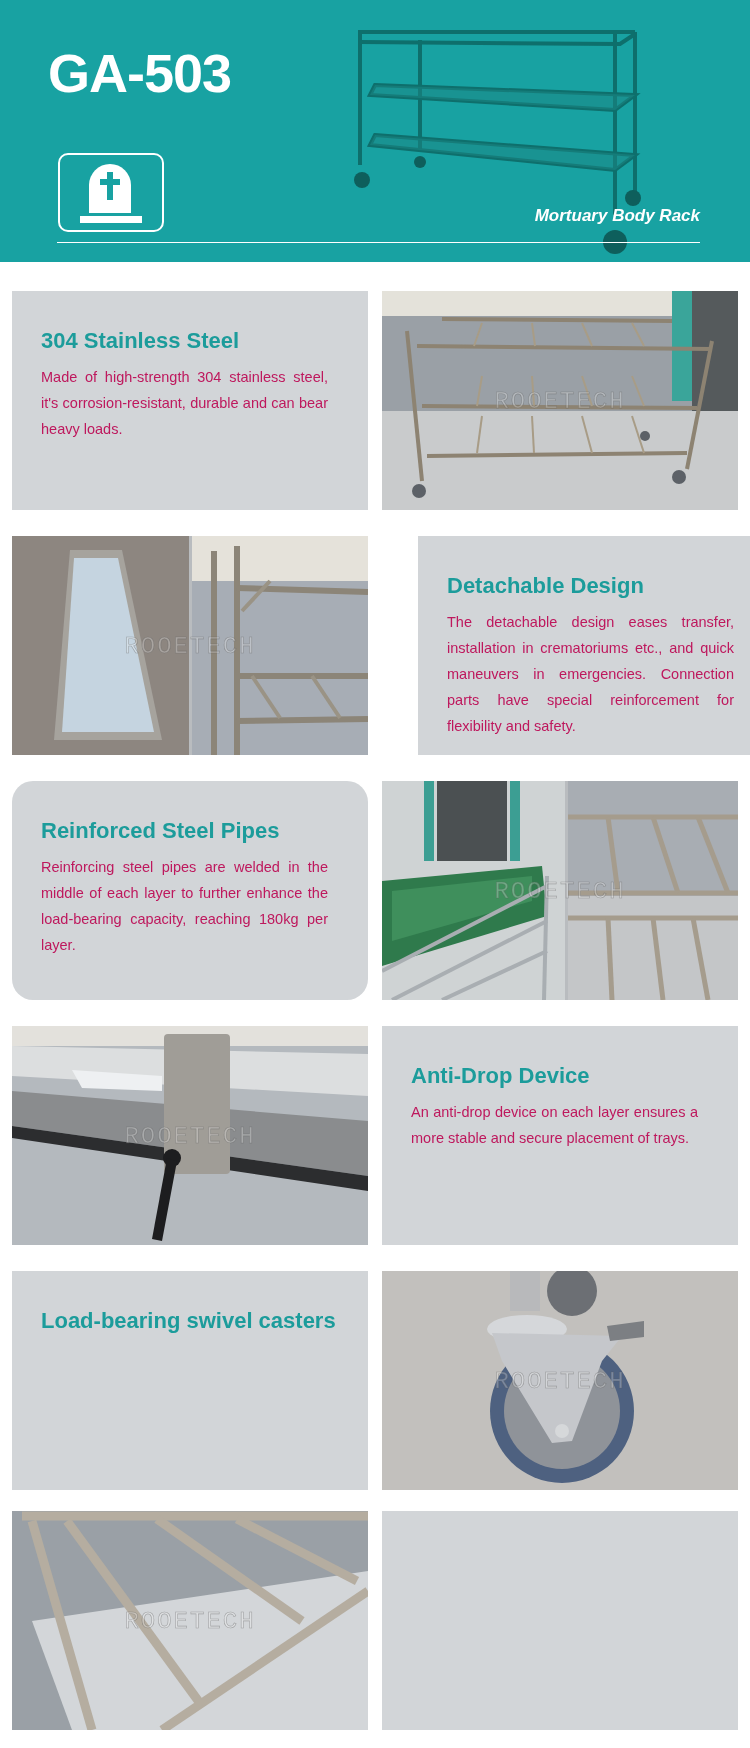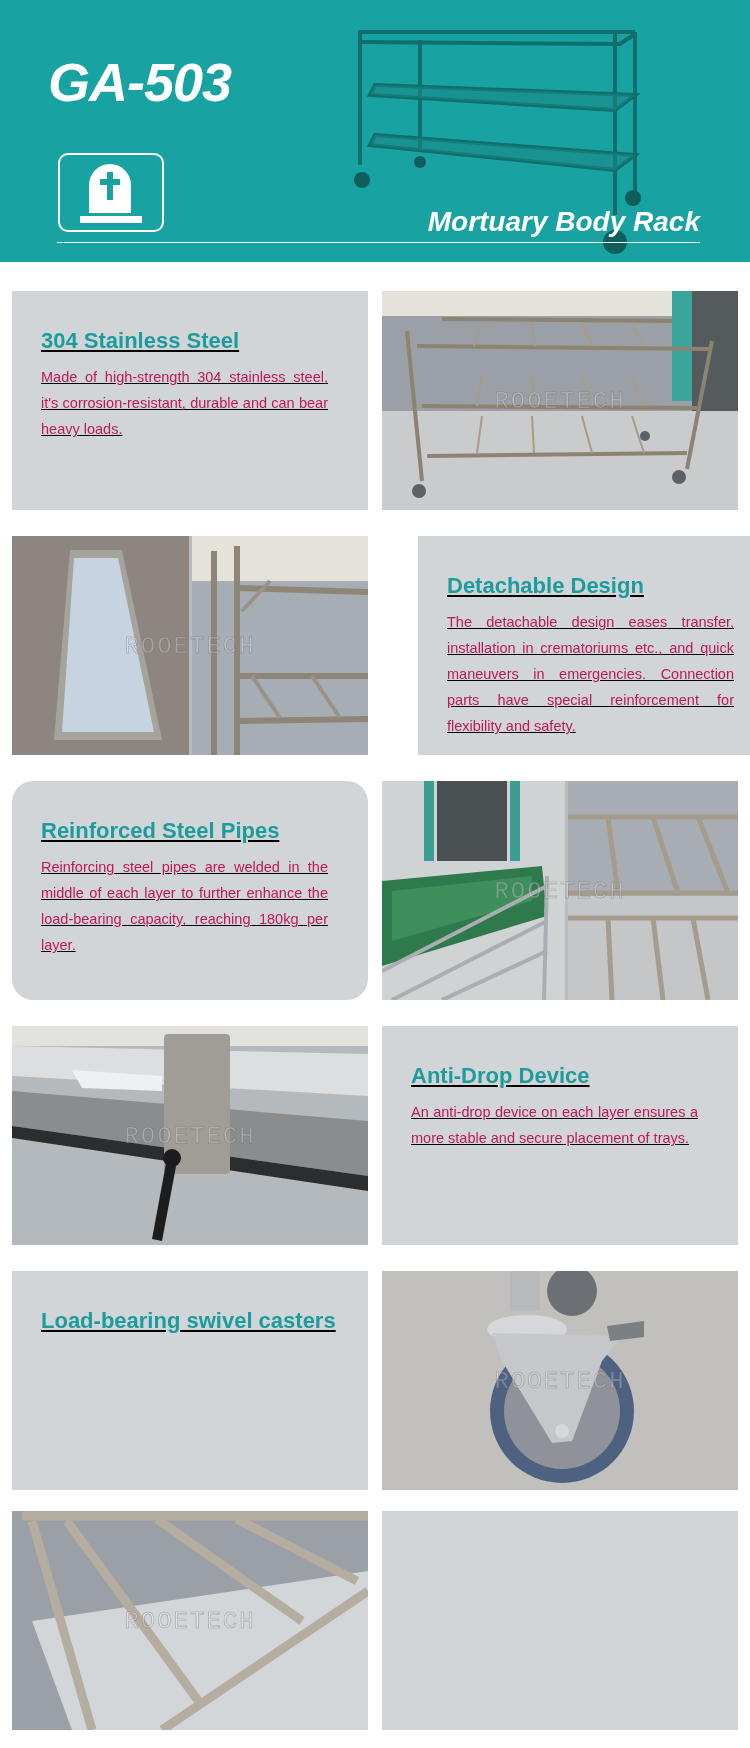--- a/index.html
+++ b/index.html
@@ -1,29 +1,29 @@
 <!DOCTYPE html>
 <html><head>
 <meta charset="utf-8">
 <style>
   * { box-sizing: border-box; margin: 0; padding: 0; }
   html, body { width: 750px; background: #ffffff; }
   body { position: relative; width: 750px; height: 1748px; overflow: hidden; font-family: "Liberation Sans", sans-serif; }
 
   
   .banner { position: absolute; left: 0; top: 0; width: 750px; height: 262px; background: #18a2a2; overflow: hidden; }
-  .banner .model { position: absolute; left: 48px; top: 51px; color: #ffffff; font-size: 54px; font-weight: bold; font-style: italic; letter-spacing: -1px; }
+  .banner .model { position: absolute; left: 48px; top: 42px; color: #ffffff; font-size: 54px; font-weight: bold; letter-spacing: -1px; }
   .banner .icon-box { position: absolute; left: 58px; top: 153px; width: 106px; height: 79px; border: 2px solid #ffffff; border-radius: 10px; }
-  .banner .subtitle { position: absolute; right: 50px; top: 206px; color: #ffffff; font-size: 28px; font-weight: bold; font-style: italic; }
+  .banner .subtitle { position: absolute; right: 50px; top: 206px; color: #ffffff; font-size: 17px; font-weight: bold; font-style: italic; }
   .banner .rule { position: absolute; left: 57px; top: 242px; width: 643px; height: 1px; background: #ffffff; }
   .banner .rack { position: absolute; left: 350px; top: 20px; width: 330px; height: 240px; }
 
   
   .panel { position: absolute; width: 356px; height: 219px; background: #d2d5d8; overflow: hidden; }
-  .text-panel { padding: 0 40px 11px 29px; text-decoration: underline; }
+  .text-panel { padding: 0 40px 11px 29px; }
   .text-panel h2 { color: #1c9c9b; font-size: 22px; font-weight: bold; margin-top: 37px; line-height: 1.2; white-space: nowrap; }
   .text-panel p { color: #be185d; font-size: 14.5px; line-height: 26px; margin-top: 10px; text-align: justify; }
 
   .photo { background: #b9bcbf; }
   .photo svg { display: block; width: 100%; height: 100%; }
   .watermark { position: absolute; left: 0; right: 0; top: 50%; transform: translateY(-50%); text-align: center; color: rgba(255,255,255,0.25); -webkit-text-stroke: 0.6px rgba(90,90,90,0.45); font-size: 24px; letter-spacing: 2px; font-family: Liberation Mono, monospace; }
   .half { position: absolute; top: 0; height: 100%; overflow: hidden; }
 </style>
 </head>
 <body>

